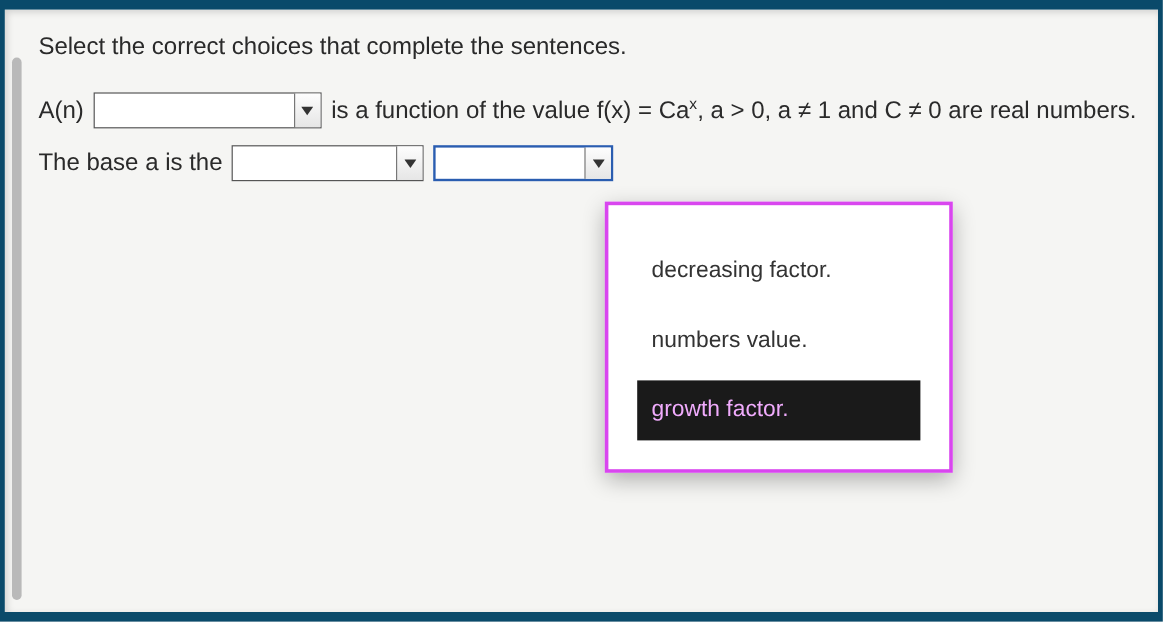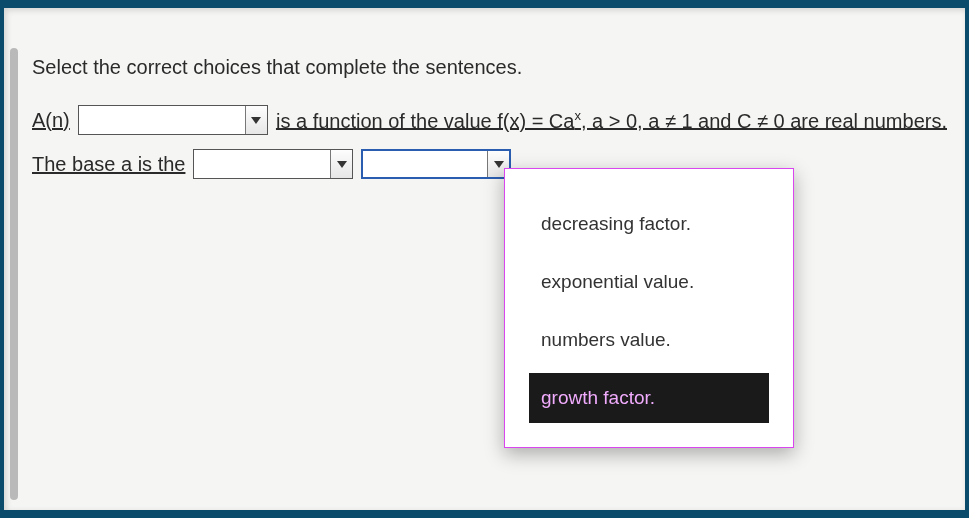--- a/index.html
+++ b/index.html
@@ -26,31 +26,29 @@
     top: 40px;
     bottom: 10px;
     width: 8px;
     background: #b9b9b9;
     border-radius: 4px;
   }
   .instruction {
     font-size: 20px;
     color: #2a2a2a;
     margin-bottom: 26px;
-    margin-top: 28px;
   }
   .line {
     display: flex;
     align-items: center;
     flex-wrap: nowrap;
     font-size: 20px;
     color: #2a2a2a;
     margin-bottom: 14px;
     gap: 8px;
-    text-decoration: underline;
   }
   .dropdown {
     display: inline-flex;
     align-items: center;
     border: 1px solid #555;
     background: #fff;
     height: 30px;
     padding: 0 0 0 6px;
     position: relative;
   }
@@ -75,21 +73,21 @@
   }
   .dd-btn svg { width: 10px; height: 10px; }
   .formula { white-space: nowrap; }
   sup { font-size: 13px; vertical-align: super; }
   .popup {
     position: absolute;
     top: 160px;
     left: 500px;
     width: 290px;
     background: #fff;
-    border: 1px solid #d946ef;
+    border: 3px solid #d946ef;
     box-shadow: 0 6px 18px rgba(0,0,0,0.3);
     padding: 30px 24px 16px 24px;
   }
   .popup-item {
     font-size: 19px;
     color: #333;
     padding: 14px 12px;
     margin-bottom: 8px;
     cursor: pointer;
   }
@@ -137,17 +135,16 @@
       <span class="dd-btn">
         <svg viewBox="0 0 10 10">
             <polygon points="0,2 10,2 5,9" fill="#333"></polygon>
           </svg>
       </span>
     </span>
   </div>
 
   <div class="popup">
     <div class="popup-item">decreasing factor.</div>
-    <div class="popup-item">exponential value.</div>
     <div class="popup-item">numbers value.</div>
     <div class="popup-item hover">growth factor.</div>
   </div>
 </div>
 
 </body></html>

